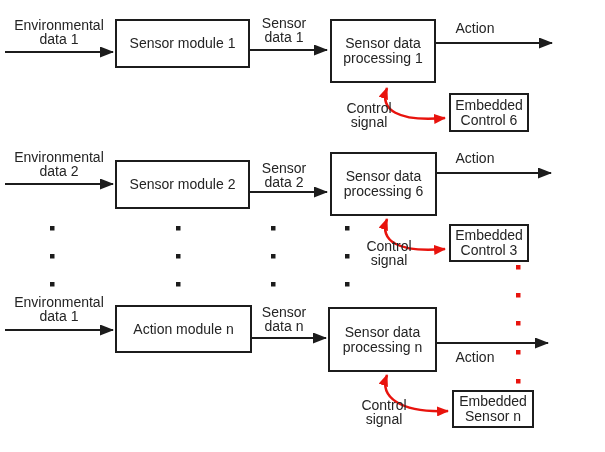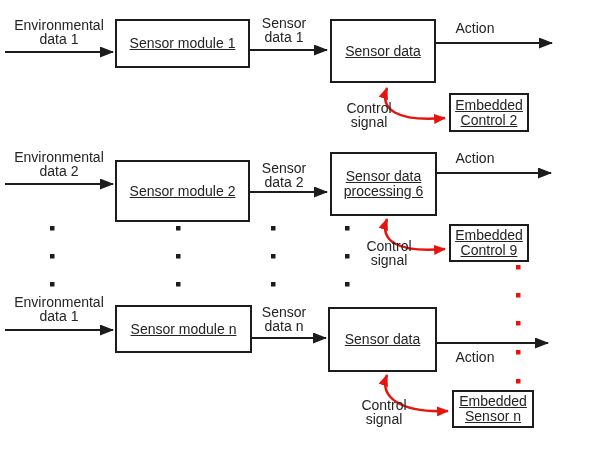--- a/index.html
+++ b/index.html
@@ -13,21 +13,21 @@
     position:relative;width:605px;height:452px;overflow:hidden;
     background:var(--background);
     font-family:"Liberation Sans", sans-serif;
     font-size:14px;color:var(--text);
   }
   .arrows{position:absolute;left:0;top:0;width:605px;height:452px;}
   .box{
     position:absolute;box-sizing:border-box;
     border:2px solid var(--line);background:#fff;
     display:flex;flex-direction:column;align-items:center;justify-content:center;
-    text-align:left;line-height:15px;color:var(--text);text-decoration:underline;
+    text-align:left;line-height:15px;color:var(--text);
   }
   .label{
     position:absolute;text-align:center;line-height:14px;color:var(--text);
   }
   .label.left{text-align:center;}
   .label span,.box span{display:block;}
 </style>
 </head>
 <body>
 
@@ -91,73 +91,75 @@
   </div>
   <div class="box" style="left:115px;top:19px;width:135px;height:49px;">
     <span>Sensor module 1</span>
   </div>
   <div class="label" style="left:253px;top:16px;width:62px;">
     <span>Sensor</span>
     <span>data 1</span>
   </div>
   <div class="box" style="left:330px;top:19px;width:106px;height:64px;">
     <span>Sensor data</span>
+    <span>processing 1</span>
   </div>
   <div class="label left" style="left:452px;top:21px;width:46px;">
     <span>Action</span>
   </div>
   <div class="label" style="left:340px;top:101px;width:58px;">
     <span>Control</span>
     <span>signal</span>
   </div>
   <div class="box" style="left:449px;top:93px;width:80px;height:39px;">
     <span>Embedded</span>
-    <span>Control 2</span>
+    <span>Control 6</span>
   </div>
 
   <div class="label" style="left:8px;top:150px;width:102px;">
     <span>Environmental</span>
     <span>data 2</span>
   </div>
-  <div class="box" style="left:115px;top:160px;width:135px;height:62px;">
+  <div class="box" style="left:115px;top:160px;width:135px;height:49px;">
     <span>Sensor module 2</span>
   </div>
   <div class="label" style="left:253px;top:161px;width:62px;">
     <span>Sensor</span>
     <span>data 2</span>
   </div>
   <div class="box" style="left:330px;top:152px;width:107px;height:64px;">
     <span>Sensor data</span>
     <span>processing 6</span>
   </div>
   <div class="label left" style="left:452px;top:151px;width:46px;">
     <span>Action</span>
   </div>
   <div class="label" style="left:360px;top:239px;width:58px;">
     <span>Control</span>
     <span>signal</span>
   </div>
   <div class="box" style="left:449px;top:224px;width:80px;height:38px;">
     <span>Embedded</span>
-    <span>Control 9</span>
+    <span>Control 3</span>
   </div>
 
   <div class="label" style="left:8px;top:295px;width:102px;">
     <span>Environmental</span>
     <span>data 1</span>
   </div>
   <div class="box" style="left:115px;top:305px;width:137px;height:48px;">
-    <span>Sensor module n</span>
+    <span>Action module n</span>
   </div>
   <div class="label" style="left:253px;top:305px;width:62px;">
     <span>Sensor</span>
     <span>data n</span>
   </div>
   <div class="box" style="left:328px;top:307px;width:109px;height:65px;">
     <span>Sensor data</span>
+    <span>processing n</span>
   </div>
   <div class="label left" style="left:452px;top:350px;width:46px;">
     <span>Action</span>
   </div>
   <div class="label" style="left:355px;top:398px;width:58px;">
     <span>Control</span>
     <span>signal</span>
   </div>
   <div class="box" style="left:452px;top:390px;width:82px;height:38px;">
     <span>Embedded</span>

